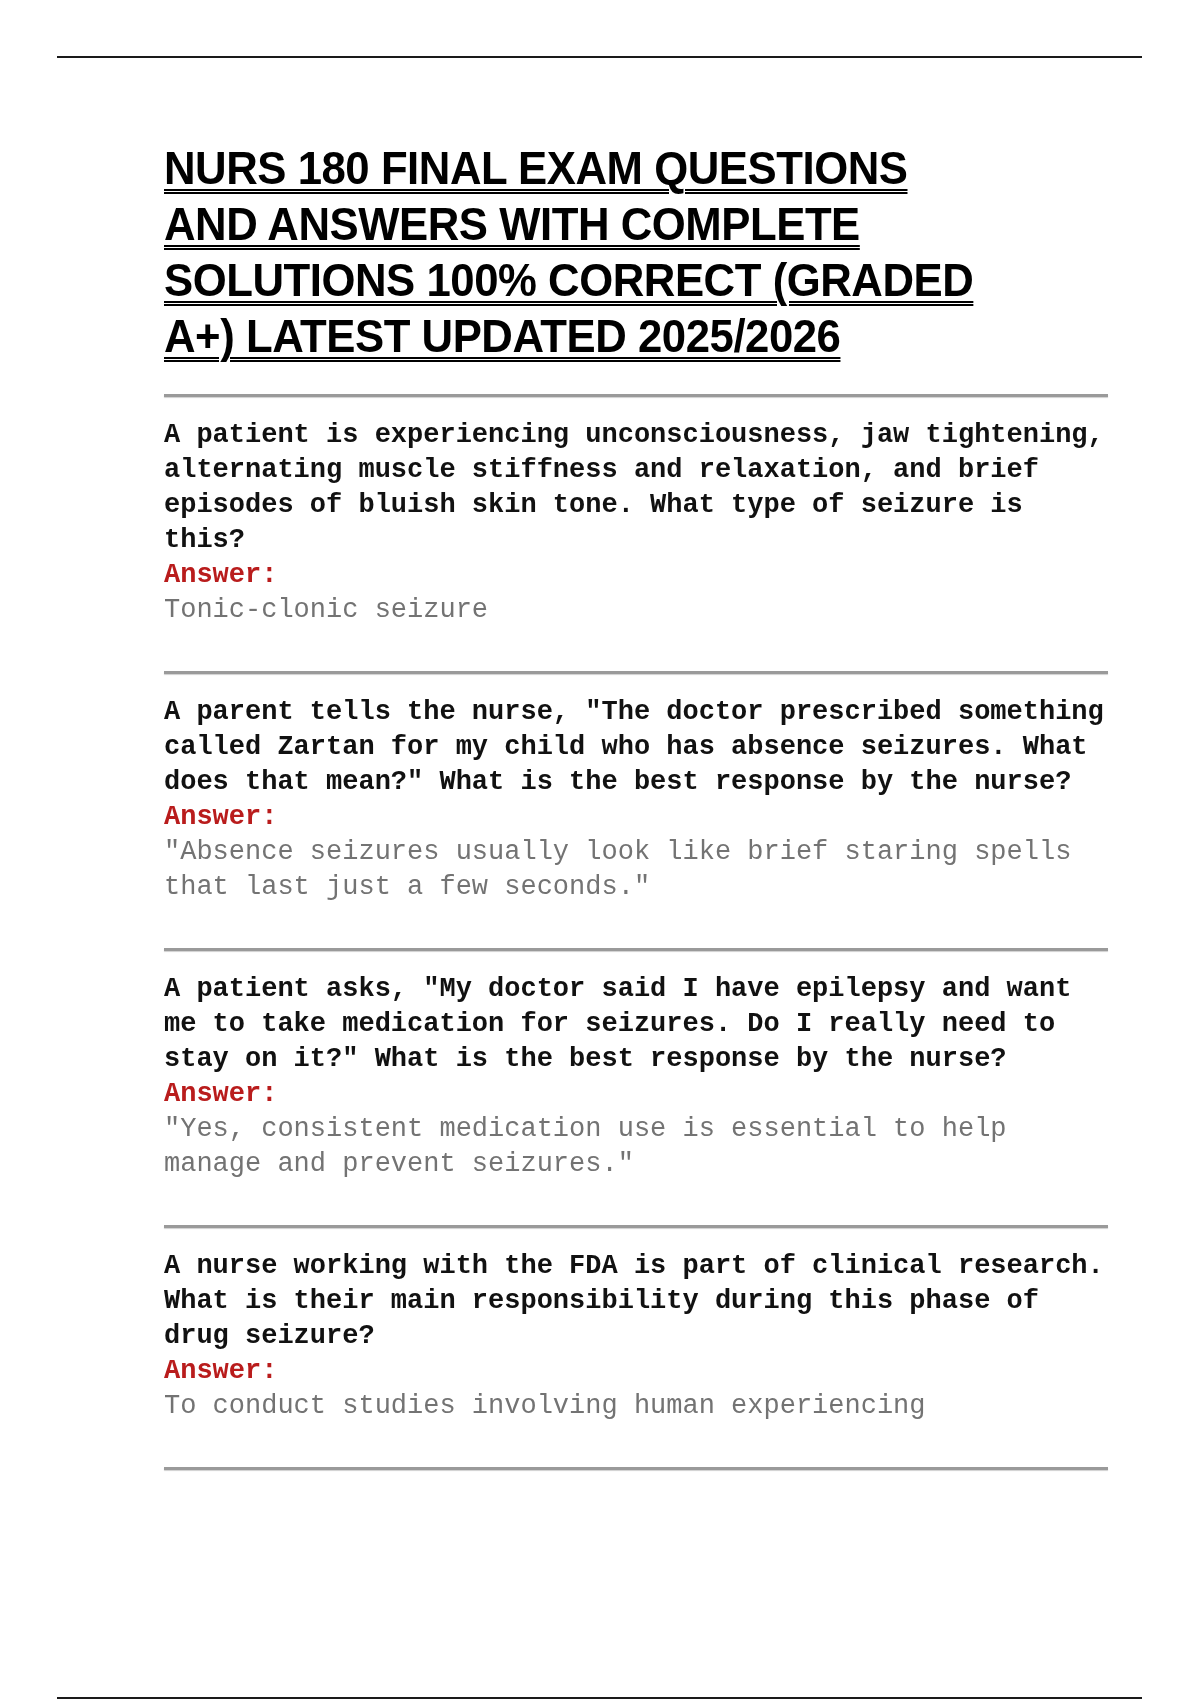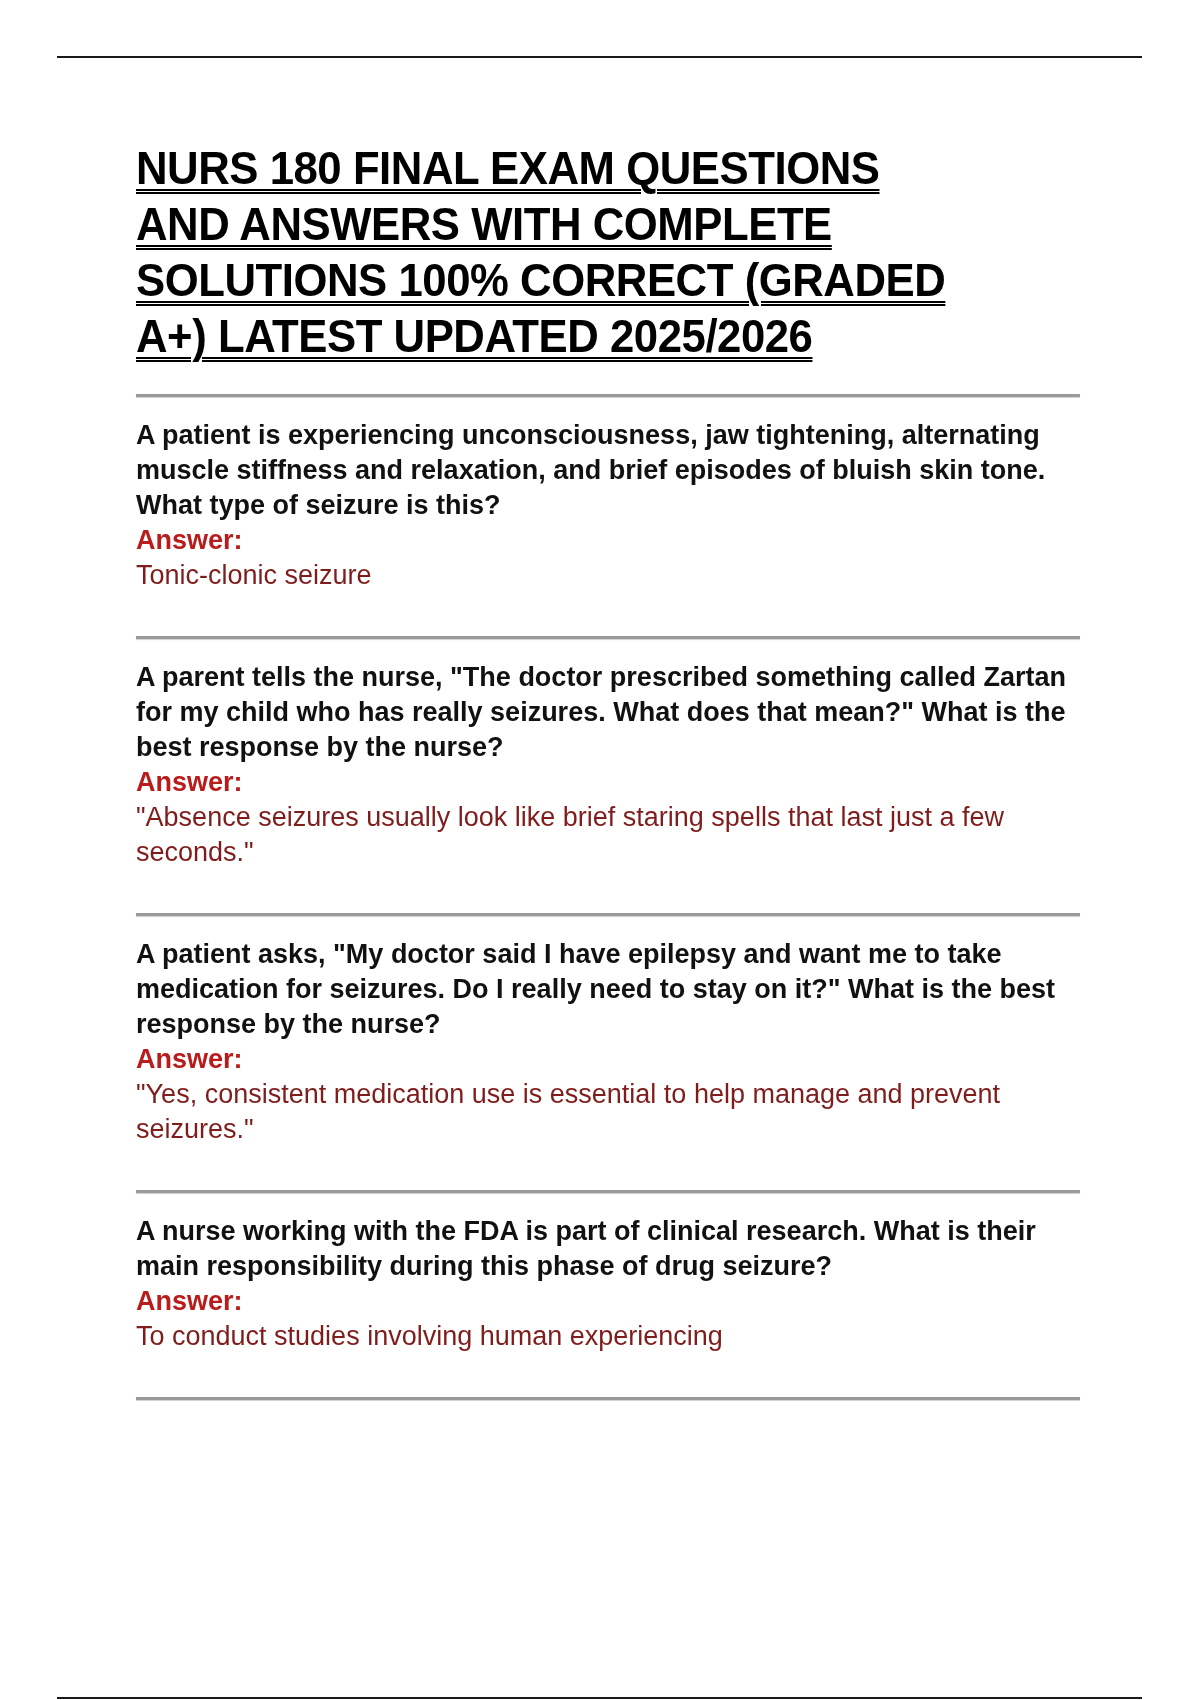--- a/index.html
+++ b/index.html
@@ -25,21 +25,21 @@
     .page-rule-bottom {
       position: absolute;
       left: 57px;
       width: 1085px;
       top: 1697px;
       height: 2px;
       background: #1a1a1a;
     }
     .content {
       position: absolute;
-      left: 136px;
+      left: 164px;
       top: 140px;
       width: 944px;
     }
     .doc-title {
       font-family: "Liberation Sans", sans-serif;
       font-weight: bold;
       font-size: 47px;
       line-height: 56px;
       margin: 0;
       letter-spacing: -0.5px;
@@ -54,37 +54,37 @@
       text-decoration-thickness: 2px;
       text-underline-offset: 5px;
     }
     .divider {
       height: 3px;
       background: #9a9a9a;
       box-shadow: 0 1px 1px #d0d0d0;
       width: 944px;
     }
     .qa {
-      font-family: Liberation Sans, sans-serif;
+      font-family: Liberation Mono, monospace;
       font-size: 27px;
       line-height: 35px;
     }
     .qa .question {
       font-weight: bold;
       color: #111111;
       margin: 0;
     }
     .qa .answer-label {
       font-weight: bold;
       color: #b91c1c;
       margin: 0;
     }
     .qa .answer-text {
       font-weight: normal;
-      color: #7f1d1d;
+      color: #737373;
       margin: 0;
     }
   </style>
 </head>
 <body>
 
 <div class="page-rule-top"></div>
 
 <div class="content">
 
@@ -99,21 +99,21 @@
 
   <div class="qa" style="margin-top:21px;">
     <p class="question">A patient is experiencing unconsciousness, jaw tightening, alternating muscle stiffness and relaxation, and brief episodes of bluish skin tone. What type of seizure is this?</p>
     <p class="answer-label">Answer:</p>
     <p class="answer-text">Tonic-clonic seizure</p>
   </div>
 
   <div class="divider" style="margin-top:43px;"></div>
 
   <div class="qa" style="margin-top:21px;">
-    <p class="question">A parent tells the nurse, "The doctor prescribed something called Zartan for my child who has really seizures. What does that mean?" What is the best response by the nurse?</p>
+    <p class="question">A parent tells the nurse, "The doctor prescribed something called Zartan for my child who has absence seizures. What does that mean?" What is the best response by the nurse?</p>
     <p class="answer-label">Answer:</p>
     <p class="answer-text">"Absence seizures usually look like brief staring spells that last just a few seconds."</p>
   </div>
 
   <div class="divider" style="margin-top:43px;"></div>
 
   <div class="qa" style="margin-top:21px;">
     <p class="question">A patient asks, "My doctor said I have epilepsy and want me to take medication for seizures. Do I really need to stay on it?" What is the best response by the nurse?</p>
     <p class="answer-label">Answer:</p>
     <p class="answer-text">"Yes, consistent medication use is essential to help manage and prevent seizures."</p>

